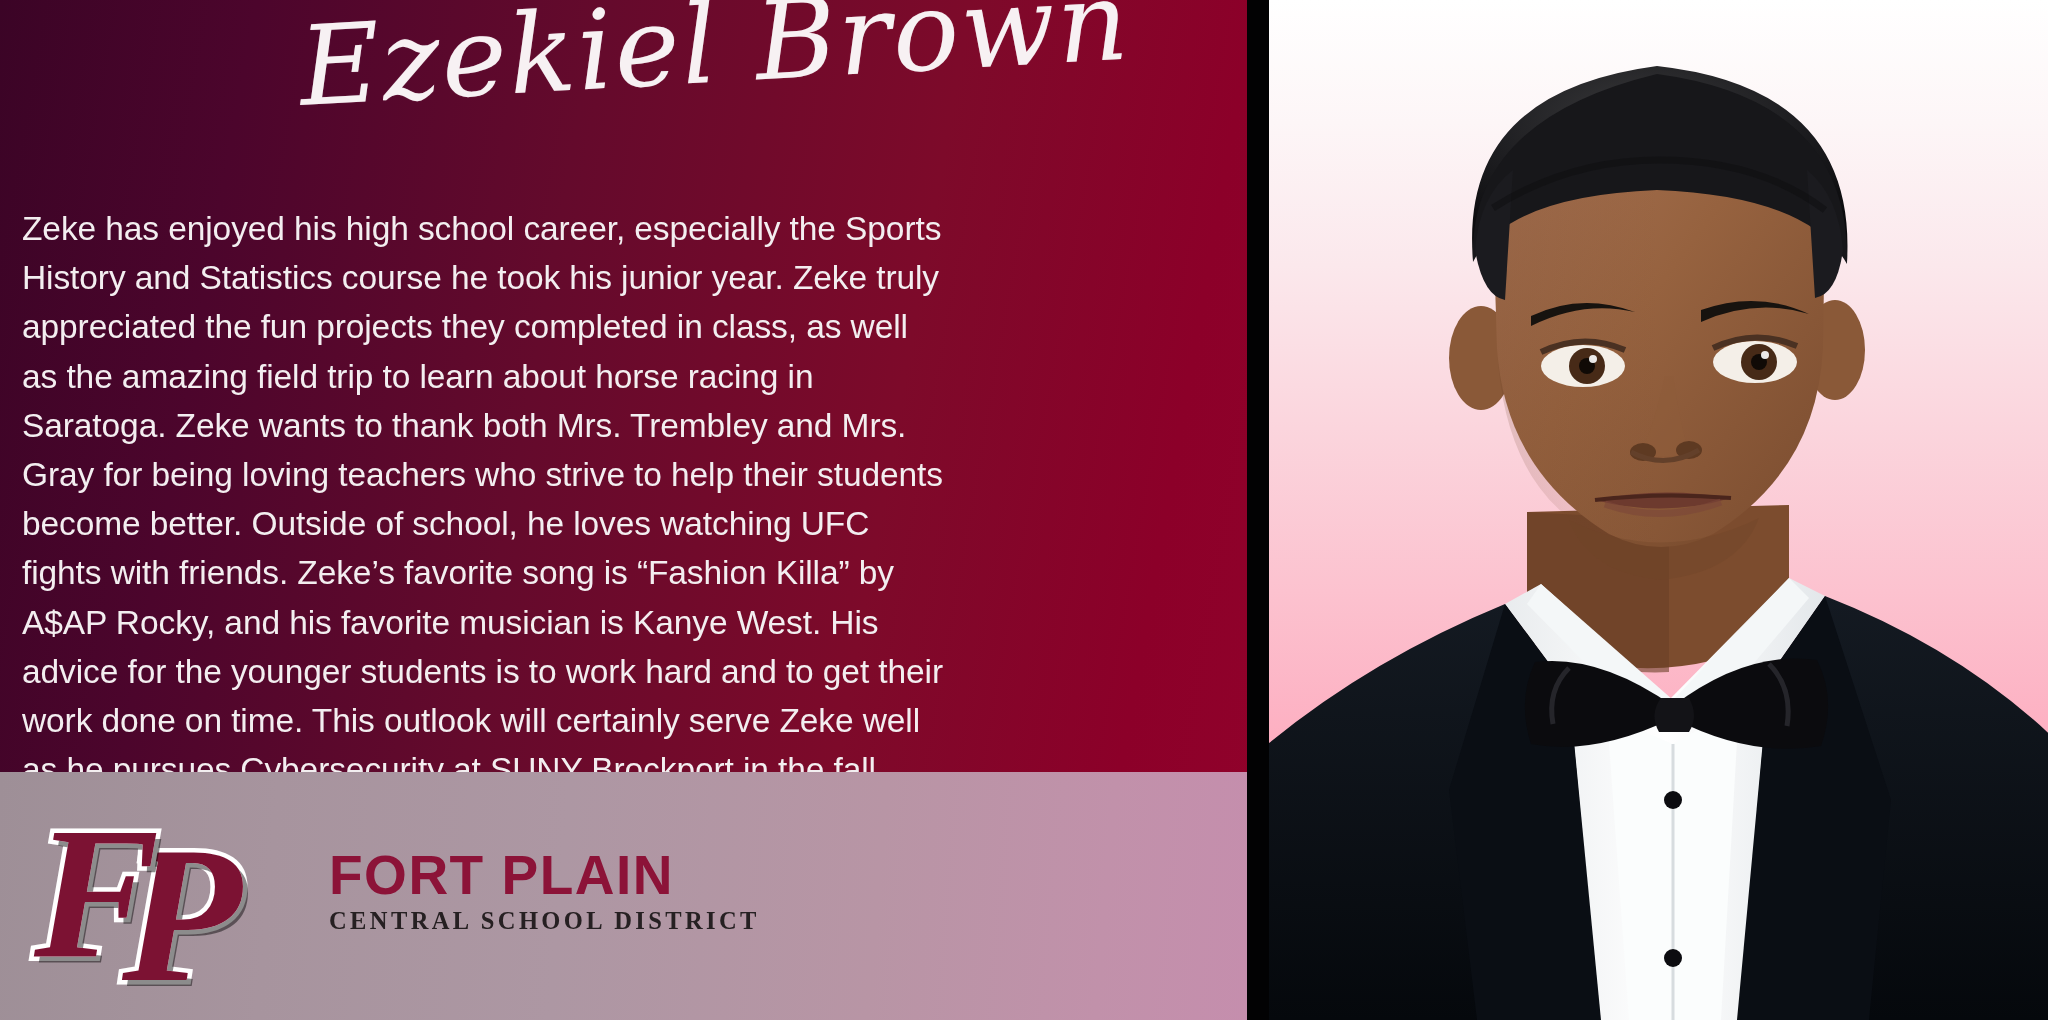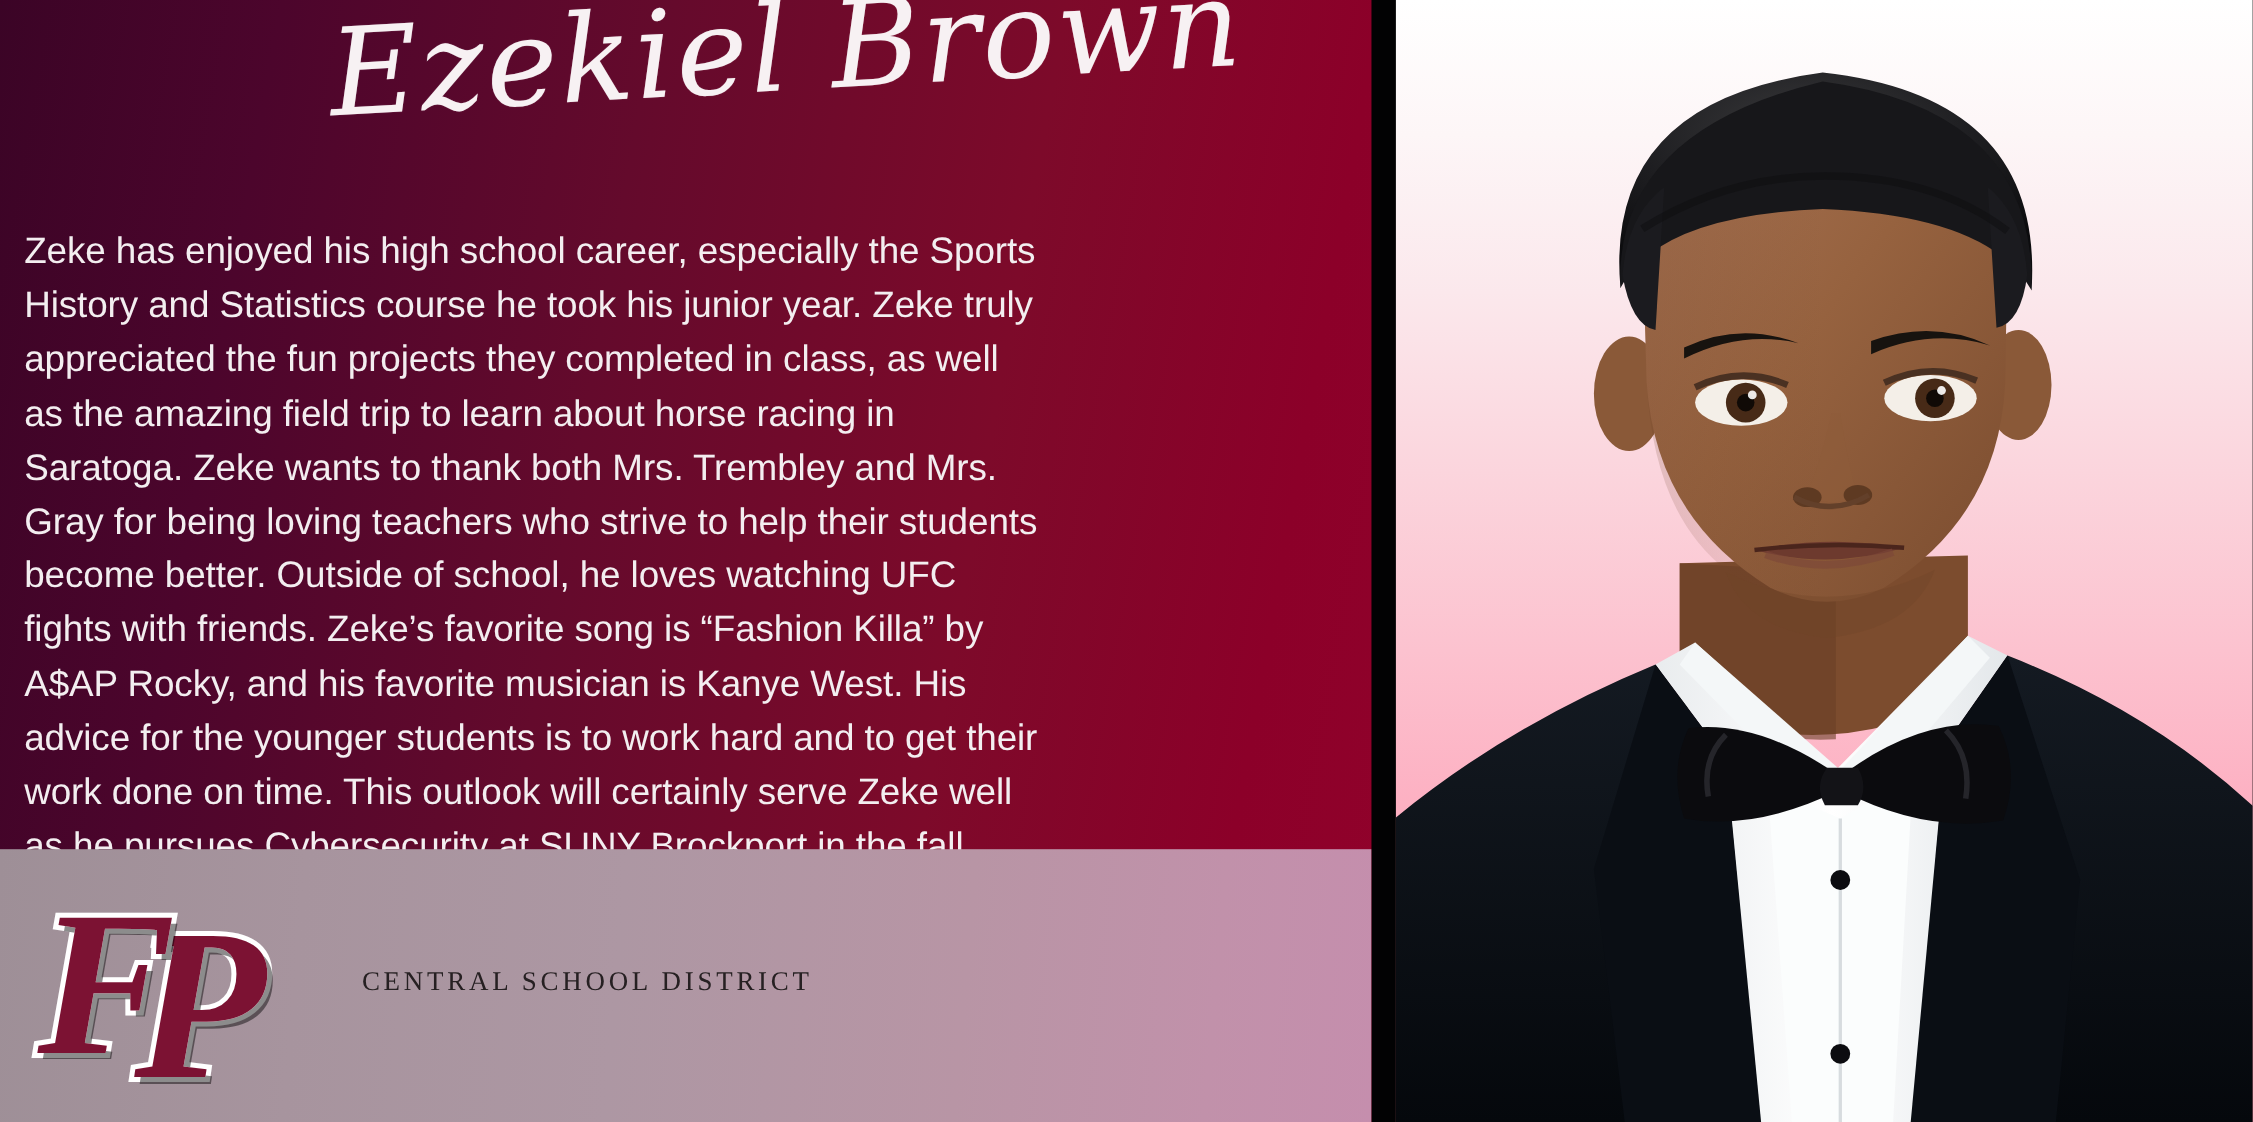--- a/index.html
+++ b/index.html
@@ -94,21 +94,21 @@
     color:#8c1338;
     font-size:55px;
     font-weight:700;
     letter-spacing:1.5px;
     line-height:1.02;
     font-family:"Liberation Sans", sans-serif;
   }
   .district-sub{
     color:#262022;
     font-size:24.5px;
-    font-weight:400;
+    font-weight:700;
     letter-spacing:3.4px;
     font-family:"Liberation Serif", serif;
     margin-top:4px;
     white-space:nowrap;
   }
 
   
   .divider{
     position:absolute; left:1247px; top:0; width:22px; height:1020px;
     background:#020203;
@@ -137,20 +137,21 @@
 
     <div class="footer">
       <div class="footer-inner">
 
         <div class="fp-logo">
           <span class="fp-letter fp-p">P</span>
           <span class="fp-letter fp-f-front">F</span>
         </div>
 
         <div class="district-text">
+          <div class="district-name">FORT PLAIN</div>
           <div class="district-sub">CENTRAL SCHOOL DISTRICT</div>
         </div>
 
       </div>
     </div>
   </div>
 
   <div class="divider"></div>
 
   <div class="photo">

